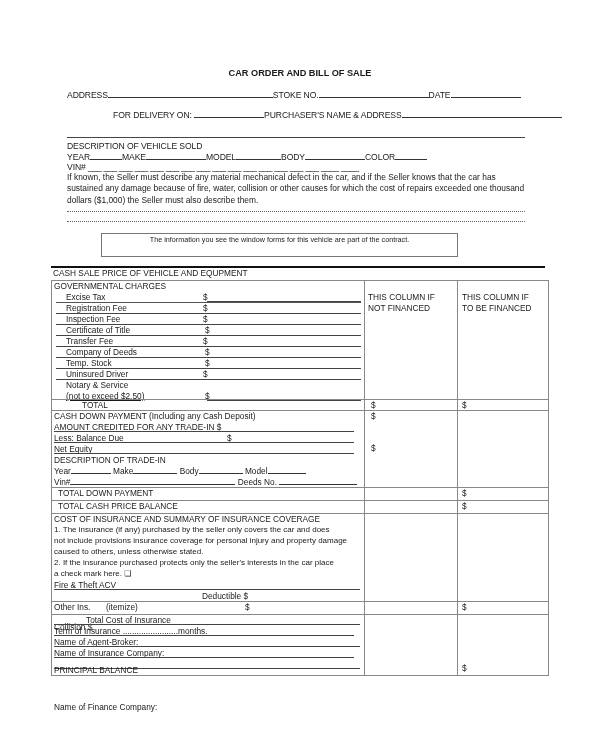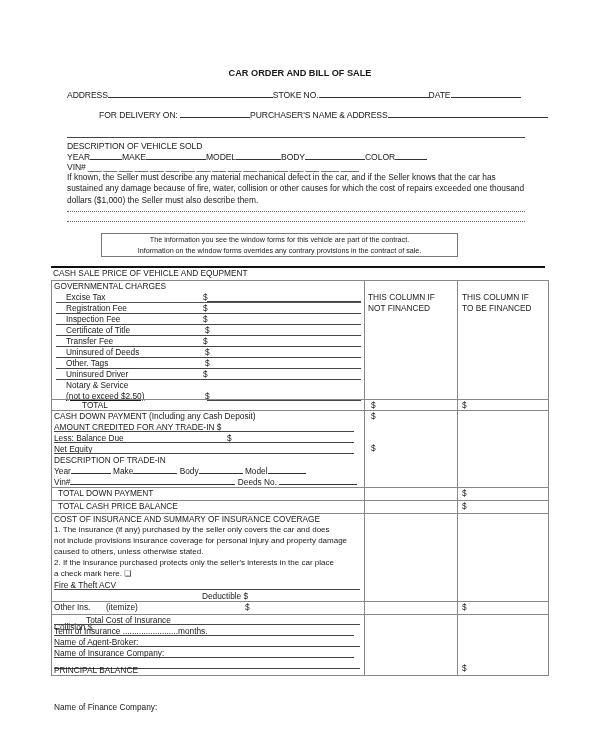--- a/index.html
+++ b/index.html
@@ -22,39 +22,38 @@
 </style>
 </head>
 <body>
 
 <div class="abs title">CAR ORDER AND BILL OF SALE</div>
 
 <div class="abs line" style="left:67px; top:90px;">
   <span>ADDRESS</span><span class="u" style="width:165px;"></span><span>STOKE NO.</span><span class="u" style="width:110px;"></span><span>DATE</span><span class="u" style="width:70px;"></span>
 </div>
 
-<div class="abs line" style="left:65px; top:110px;padding-left:34px;">
+<div class="abs line" style="left:79px; top:110px;padding-left:34px;">
   <span>FOR DELIVERY ON:</span> <span class="u" style="width:70px;"></span><span>PURCHASER'S NAME &amp; ADDRESS</span><span class="u" style="width:160px;"></span>
 </div>
 <div class="abs" style="left:67px; top:137px; width:458px; border-bottom:1px solid #444;"></div>
 
 <div class="abs line" style="left:67px; top:141px;">DESCRIPTION OF VEHICLE SOLD</div>
 <div class="abs line" style="left:67px; top:152px;">
   <span>YEAR</span><span class="u" style="width:32px;"></span><span>MAKE</span><span class="u" style="width:60px;"></span><span>MODEL</span><span class="u" style="width:45px;"></span><span>BODY</span><span class="u" style="width:60px;"></span><span>COLOR</span><span class="u" style="width:32px;"></span>
 </div>
 <div class="abs line" style="left:67px; top:162px;text-align:center;">
   <span>VIN#</span> <span style="letter-spacing:-0.3px;">___ ___ ___ ___ ___ ___ ___ ___ ___ ___ ___ ___ ___ ___ ___ ____ ____</span>
 </div>
 <div class="abs para" style="top:172px;">If known, the Seller must describe any material mechanical defect in the car, and if the Seller knows that the car has sustained any damage because of fire, water, collision or other causes for which the cost of repairs exceeded one thousand dollars ($1,000) the Seller must also describe them.</div>
 <div class="dotline" style="top:211px;"></div>
 <div class="dotline" style="top:221px;"></div>
 
 <div class="abs notice">
   <div>The information you see the window forms for this vehicle are part of the contract.</div>
-  <div>Information on the window forms overrides any contrary provisions in the contract of sale.</div>
 </div>
 
 <div class="abs thickrule"></div>
 <div class="abs cell-text" style="left:53px; top:268px;">CASH SALE PRICE OF VEHICLE AND EQUPMENT</div>
 
 <div class="abs table">
 
   <div class="vline" style="left:312px; top:0; height:394px;"></div>
   <div class="vline" style="left:405px; top:0; height:394px;"></div>
 
@@ -83,25 +82,25 @@
   <div class="row-u" style="left:4px; width:305px; top:43px;"></div>
 
   <div class="cell-text" style="left:14px; top:44px;">Certificate of Title</div>
   <div class="dollar" style="left:153px; top:44px;">$</div>
   <div class="row-u" style="left:4px; width:305px; top:54px;"></div>
 
   <div class="cell-text" style="left:14px; top:55px;">Transfer Fee</div>
   <div class="dollar" style="left:151px; top:55px;">$</div>
   <div class="row-u" style="left:4px; width:305px; top:65px;"></div>
 
-  <div class="cell-text" style="left:14px; top:66px;">Uninsured of Deeds</div>
+  <div class="cell-text" style="left:14px; top:66px;">Company of Deeds</div>
   <div class="dollar" style="left:153px; top:66px;">$</div>
   <div class="row-u" style="left:4px; width:305px; top:76px;"></div>
 
-  <div class="cell-text" style="left:14px; top:77px;">Other. Tags</div>
+  <div class="cell-text" style="left:14px; top:77px;">Temp. Stock</div>
   <div class="dollar" style="left:153px; top:77px;">$</div>
   <div class="row-u" style="left:4px; width:305px; top:87px;"></div>
 
   <div class="cell-text" style="left:14px; top:88px;">Uninsured Driver</div>
   <div class="dollar" style="left:151px; top:88px;">$</div>
   <div class="row-u" style="left:4px; width:305px; top:98px;"></div>
 
   <div class="cell-text" style="left:14px; top:99px;">Notary &amp; Service</div>
   <div class="cell-text" style="left:14px; top:110px; text-decoration:underline;">(not to exceed $2.50)</div>
   <div class="dollar" style="left:153px; top:110px;">$</div>

